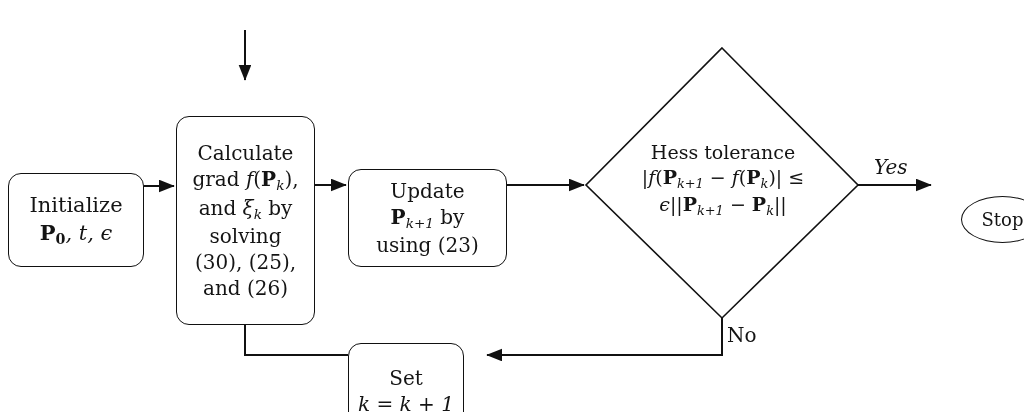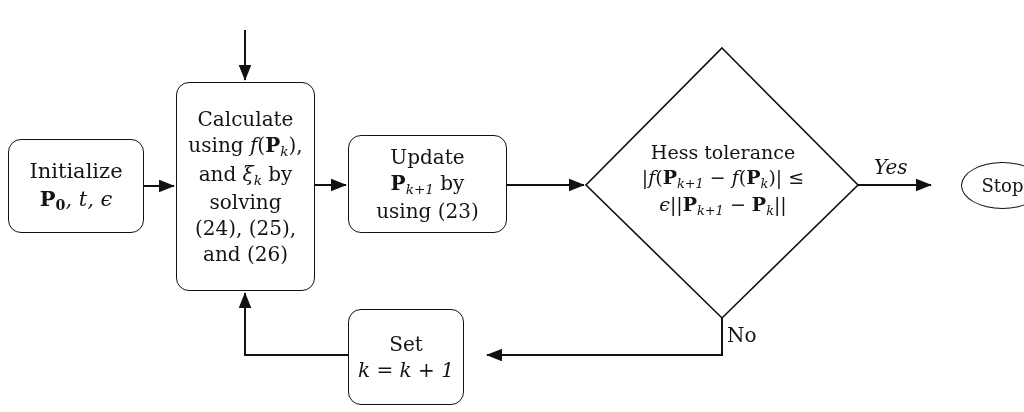--- a/index.html
+++ b/index.html
@@ -28,20 +28,21 @@
     position: absolute;
     box-sizing: border-box;
     display: flex;
     flex-direction: column;
     align-items: center;
     justify-content: center;
     text-align: center;
     background: #ffffff;
     border: 1.6px solid #111111;
     color: #141414;
+    margin-top: 34px;
   }
   .rbox {
     border-radius: 13px;
   }
   .line {
     display: block;
     white-space: nowrap;
     line-height: 1.30;
   }
   .lbl {
@@ -112,24 +113,24 @@
   </svg>
 
 
   <div class="node rbox" id="node-initialize">
     <span class="line">Initialize</span>
     <span class="line"><span class="bold nosub"><span>P</span><sub>0</sub></span><span class="it">, t, ϵ</span></span>
   </div>
 
   <div class="node rbox" id="node-calculate">
     <span class="line">Calculate</span>
-    <span class="line"><span>using </span><span class="it">f</span><span>(</span><span class="bold">P</span><sub>k</sub><span>),</span></span>
+    <span class="line"><span>grad </span><span class="it">f</span><span>(</span><span class="bold">P</span><sub>k</sub><span>),</span></span>
     <span class="line"><span>and </span><span class="it">ξ</span><sub>k</sub><span> by</span></span>
     <span class="line">solving</span>
-    <span class="line">(24), (25),</span>
+    <span class="line">(30), (25),</span>
     <span class="line">and (26)</span>
   </div>
 
   <div class="node rbox" id="node-update">
     <span class="line">Update</span>
     <span class="line"><span class="bold">P</span><sub>k+1</sub><span> by</span></span>
     <span class="line">using (23)</span>
   </div>
 
   <div id="diamond-text">

